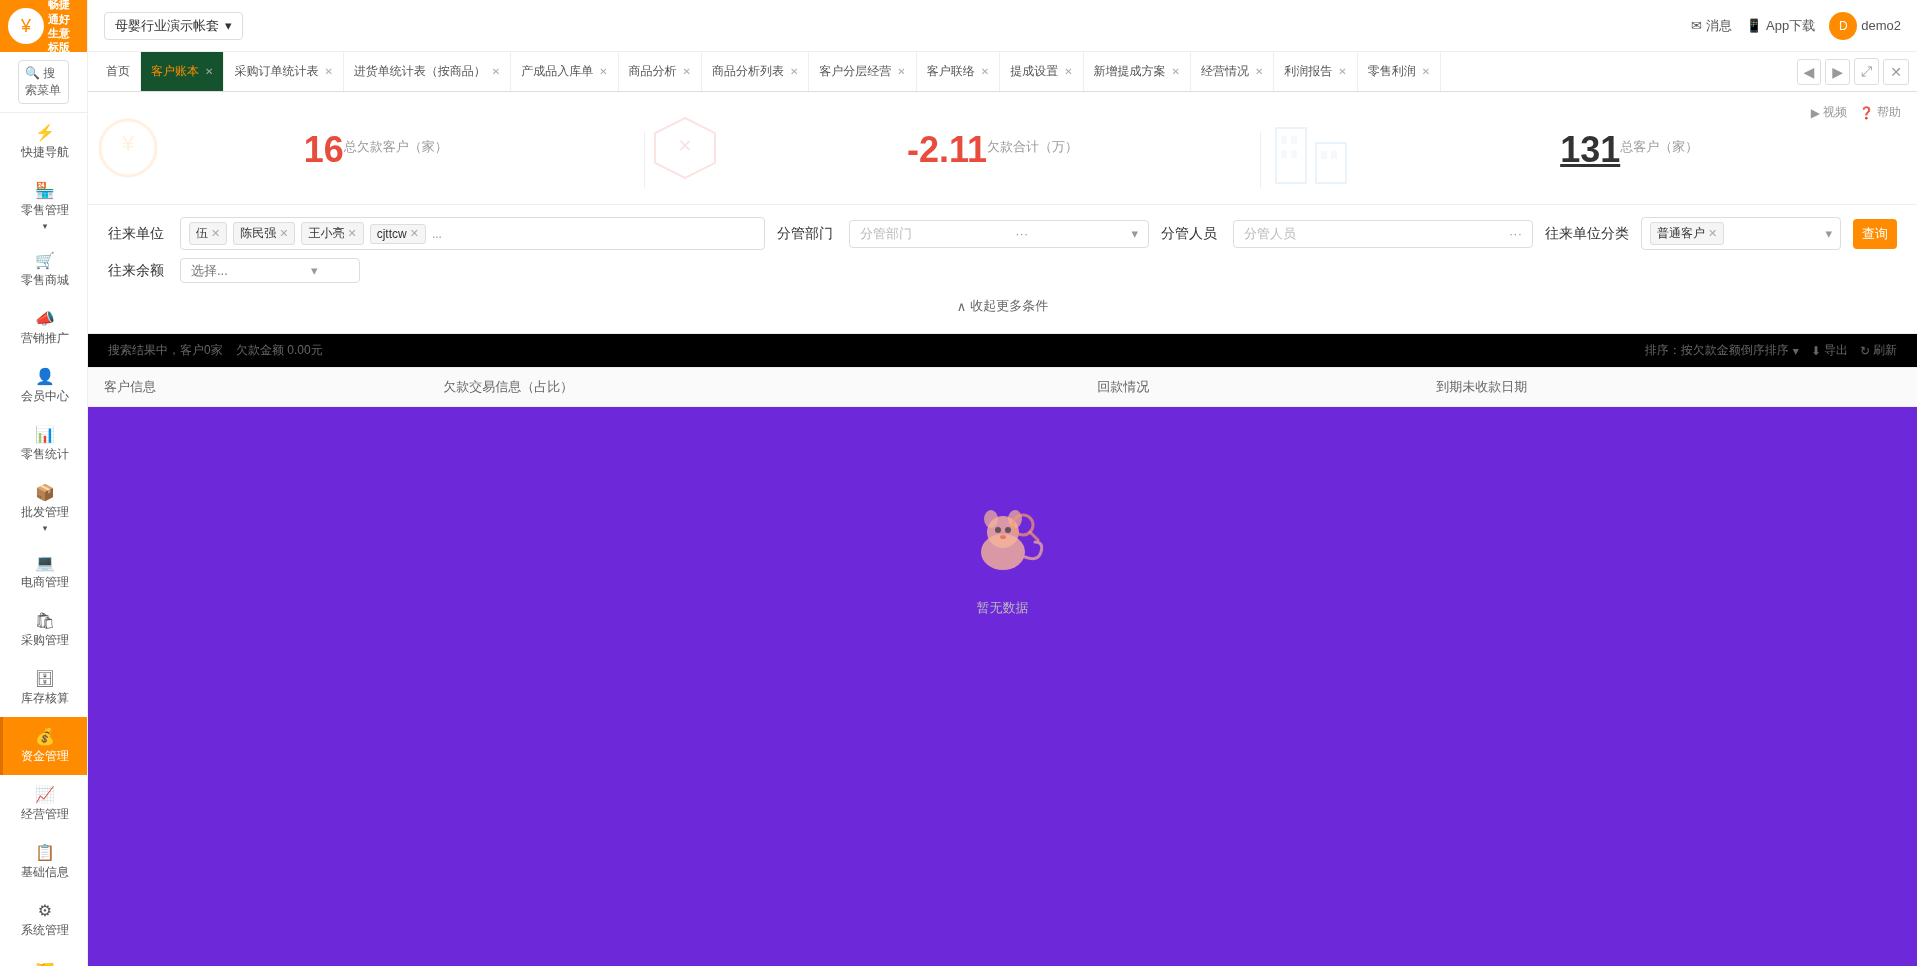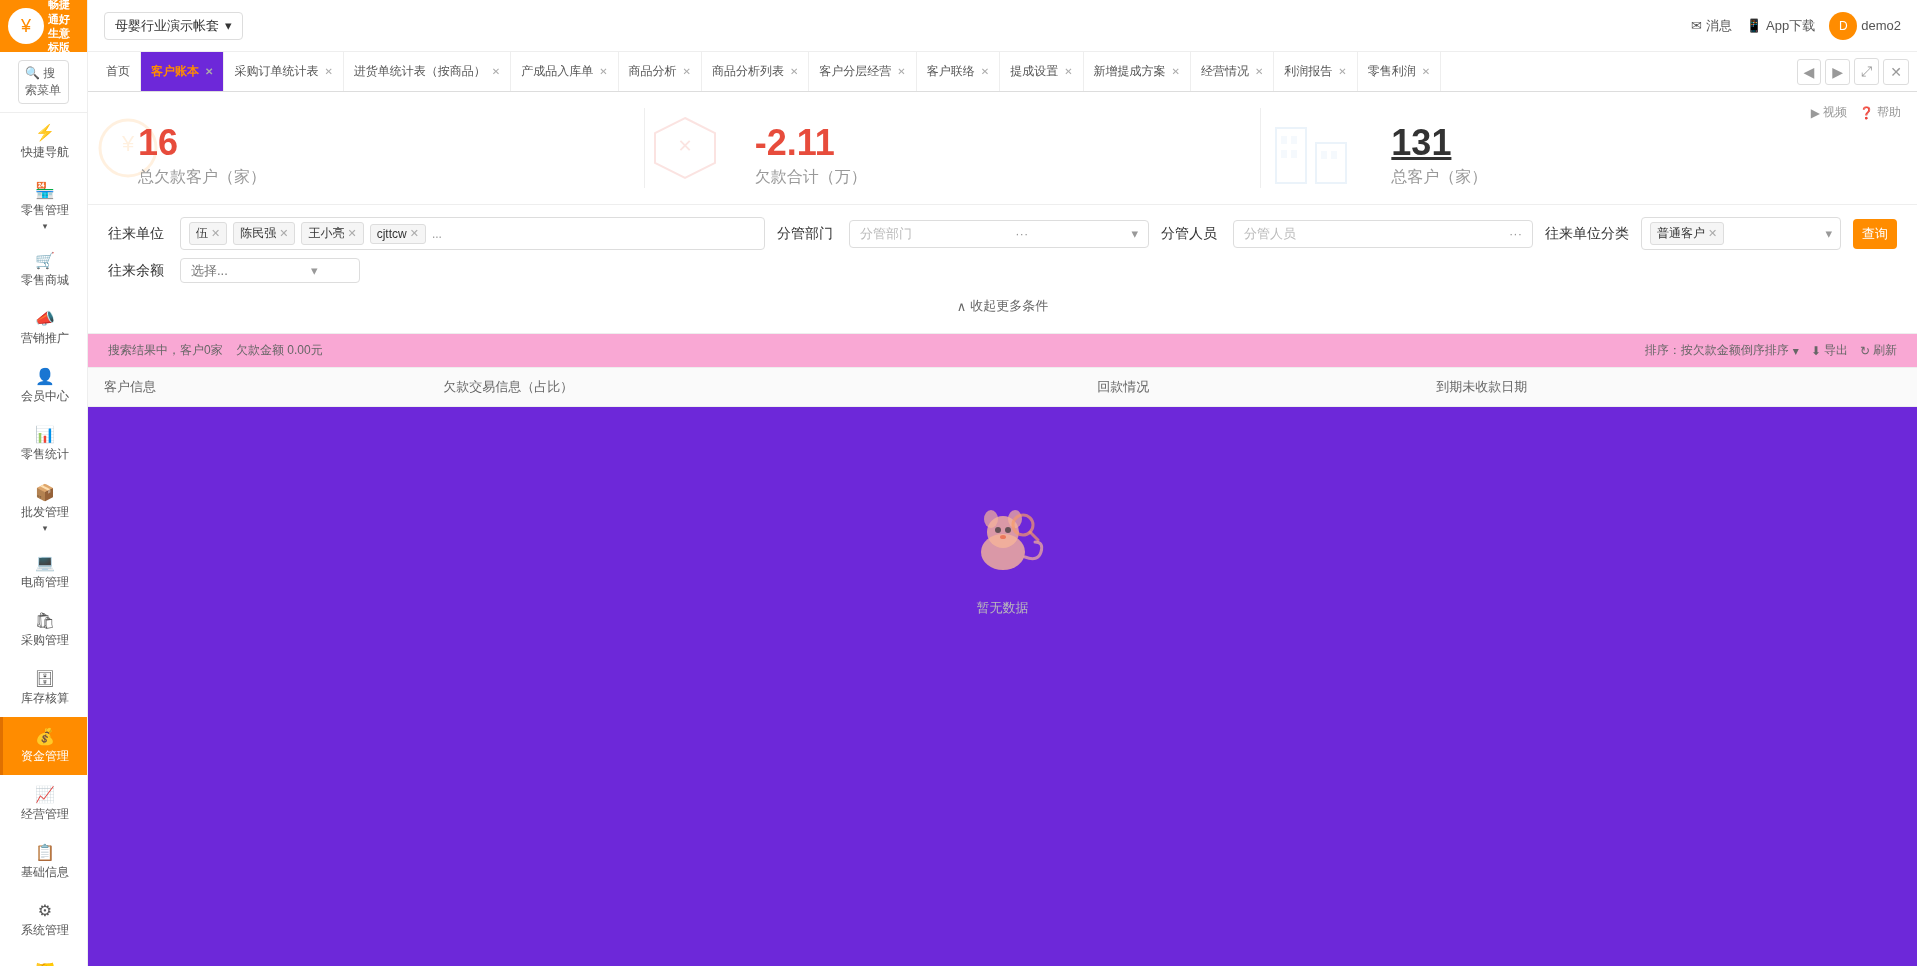--- a/index.html
+++ b/index.html
@@ -16,45 +16,45 @@
     .sidebar-nav-item.active { background: #ff8c00; color: #fff; border-left-color: #e07000; }
     .sidebar-nav-item .nav-icon { font-size: 16px; }
     .sidebar-nav-item .sub-arrow { font-size: 9px; }
 
     
     .main-area { flex: 1; display: flex; flex-direction: column; overflow: hidden; }
 
     
     .top-nav { background: #fff; border-bottom: 1px solid #ddd; display: flex; align-items: center; height: 40px; padding: 0 8px; gap: 0; overflow: hidden; }
     .top-nav-tab { padding: 0 10px; height: 40px; display: flex; align-items: center; gap: 4px; font-size: 12px; color: #555; cursor: pointer; white-space: nowrap; border-right: 1px solid #eee; position: relative; }
-    .top-nav-tab.active { color: #ff8c00; background: #6d28d9; font-weight: bold; justify-content: flex-end; }
+    .top-nav-tab.active { color: #ff8c00; background: #14532d; font-weight: normal; justify-content: flex-end; }
     .top-nav-tab .tab-close { font-size: 10px; color: #aaa; cursor: pointer; margin-left: 2px; }
     .top-nav-controls { margin-left: auto; display: flex; align-items: center; gap: 4px; }
     .top-nav-arrow { padding: 4px 6px; cursor: pointer; color: #999; font-size: 14px; background: #fff; border: 1px solid #ddd; border-radius: 3px; }
 
     
     .app-header { background: #fff; border-bottom: 1px solid #eee; display: flex; align-items: center; justify-content: space-between; padding: 0 16px; height: 52px; flex-shrink: 0; }
     .app-header-left { display: flex; align-items: center; gap: 8px; }
     .app-selector { display: flex; align-items: center; gap: 6px; padding: 4px 10px; border: 1px solid #ddd; border-radius: 4px; cursor: pointer; font-size: 13px; color: #333; }
     .app-header-right { display: flex; align-items: center; gap: 14px; font-size: 13px; color: #555; }
     .app-header-btn { display: flex; align-items: center; gap: 4px; cursor: pointer; }
     .user-avatar { width: 28px; height: 28px; background: #ff8c00; border-radius: 50%; display: flex; align-items: center; justify-content: center; color: #fff; font-size: 12px; }
 
     
     .content-area { flex: 1; display: flex; flex-direction: column; overflow: hidden; background: #f0f2f5; }
 
     
     .stats-bar { background: #fff; display: flex; align-items: stretch; padding: 16px 20px; border-bottom: 1px solid #eee; gap: 0; position: relative; }
-    .stat-item { flex: 1; display: flex; flex-direction: column; align-items: flex-start; justify-content: flex-end; padding: 0 30px; border-right: 1px solid #eee; position: relative; }
+    .stat-item { flex: 1; display: flex; flex-direction: row; align-items: flex-start; justify-content: center; padding: 0 30px; border-right: 1px solid #eee; position: relative; margin-top: 24px; }
     .stat-item:first-child { padding-left: 60px; }
     .stat-item:last-child { border-right: none; }
     .stat-value { font-size: 36px; font-weight: bold; color: #e74c3c; line-height: 1; }
     .stat-value.negative { color: #e74c3c; }
     .stat-value.black { color: #333; text-decoration: underline; }
-    .stat-label { font-size: 16px; color: #999; margin-top: 6px; }
+    .stat-label { font-size: 13px; color: #999; margin-top: 6px; }
     .help-area { position: absolute; top: 12px; right: 16px; display: flex; gap: 12px; font-size: 12px; color: #999; }
     .help-btn { display: flex; align-items: center; gap: 3px; cursor: pointer; }
 
     
     .filter-bar { background: #fff; padding: 12px 20px; border-bottom: 1px solid #eee; }
     .filter-row { display: flex; align-items: center; gap: 12px; flex-wrap: wrap; margin-bottom: 8px; }
     .filter-row:last-child { margin-bottom: 0; }
     .filter-label { font-size: 14px; color: #333; white-space: nowrap; min-width: 60px; }
     .filter-tags { display: flex; align-items: center; gap: 6px; flex-wrap: wrap; flex: 1; border: 1px solid #ddd; border-radius: 4px; padding: 4px 8px; min-height: 30px; }
     .filter-tag { display: flex; align-items: center; gap: 3px; background: #f5f5f5; border: 1px solid #ddd; border-radius: 3px; padding: 2px 6px; font-size: 12px; color: #333; }
@@ -62,21 +62,21 @@
     .filter-more { color: #999; cursor: pointer; font-size: 12px; }
     .filter-select { display: flex; align-items: center; gap: 6px; border: 1px solid #ddd; border-radius: 4px; padding: 4px 10px; min-width: 180px; cursor: pointer; font-size: 13px; color: #333; }
     .filter-select .select-arrow { color: #999; margin-left: auto; }
     .filter-input-wrap { display: flex; align-items: center; border: 1px solid #ddd; border-radius: 4px; padding: 4px 10px; min-width: 180px; }
     .filter-input-wrap input { border: none; outline: none; font-size: 13px; color: #333; background: none; width: 120px; }
     .filter-input-arrow { color: #999; cursor: pointer; }
     .collapse-btn { display: flex; align-items: center; gap: 4px; color: #666; font-size: 13px; cursor: pointer; padding: 6px 0; justify-content: center; }
     .query-btn { background: #ff8c00; color: #fff; border: none; border-radius: 4px; padding: 6px 9px; font-size: 13px; cursor: pointer; white-space: nowrap; }
 
     
-    .result-bar { background: #f9a8d4; padding: 8px 20px; border-bottom: 1px solid #eee; display: flex; align-items: center; justify-content: space-between; font-size: 12px; color: #666; }
+    .result-bar { background: #000000; padding: 8px 20px; border-bottom: 1px solid #eee; display: flex; align-items: center; justify-content: space-between; font-size: 12px; color: #666; }
     .result-actions { display: flex; align-items: center; gap: 12px; }
     .result-action-btn { display: flex; align-items: center; gap: 3px; cursor: pointer; color: #666; }
     .sort-select { display: flex; align-items: center; gap: 4px; cursor: pointer; color: #666; }
 
     
     .table-wrap { flex: 1; overflow-y: auto; background: #6d28d9; }
     .data-table { width: 100%; border-collapse: collapse; }
     .data-table th { padding: 10px 16px; text-align: left; font-size: 13px; color: #666; font-weight: normal; border-bottom: 1px solid #eee; background: #fafafa; white-space: nowrap; }
     .empty-state { display: flex; flex-direction: column; align-items: center; justify-content: center; padding: 80px 0; color: #bbb; font-size: 13px; }
     .empty-icon-svg { width: 100px; height: 100px; margin-bottom: 12px; }

